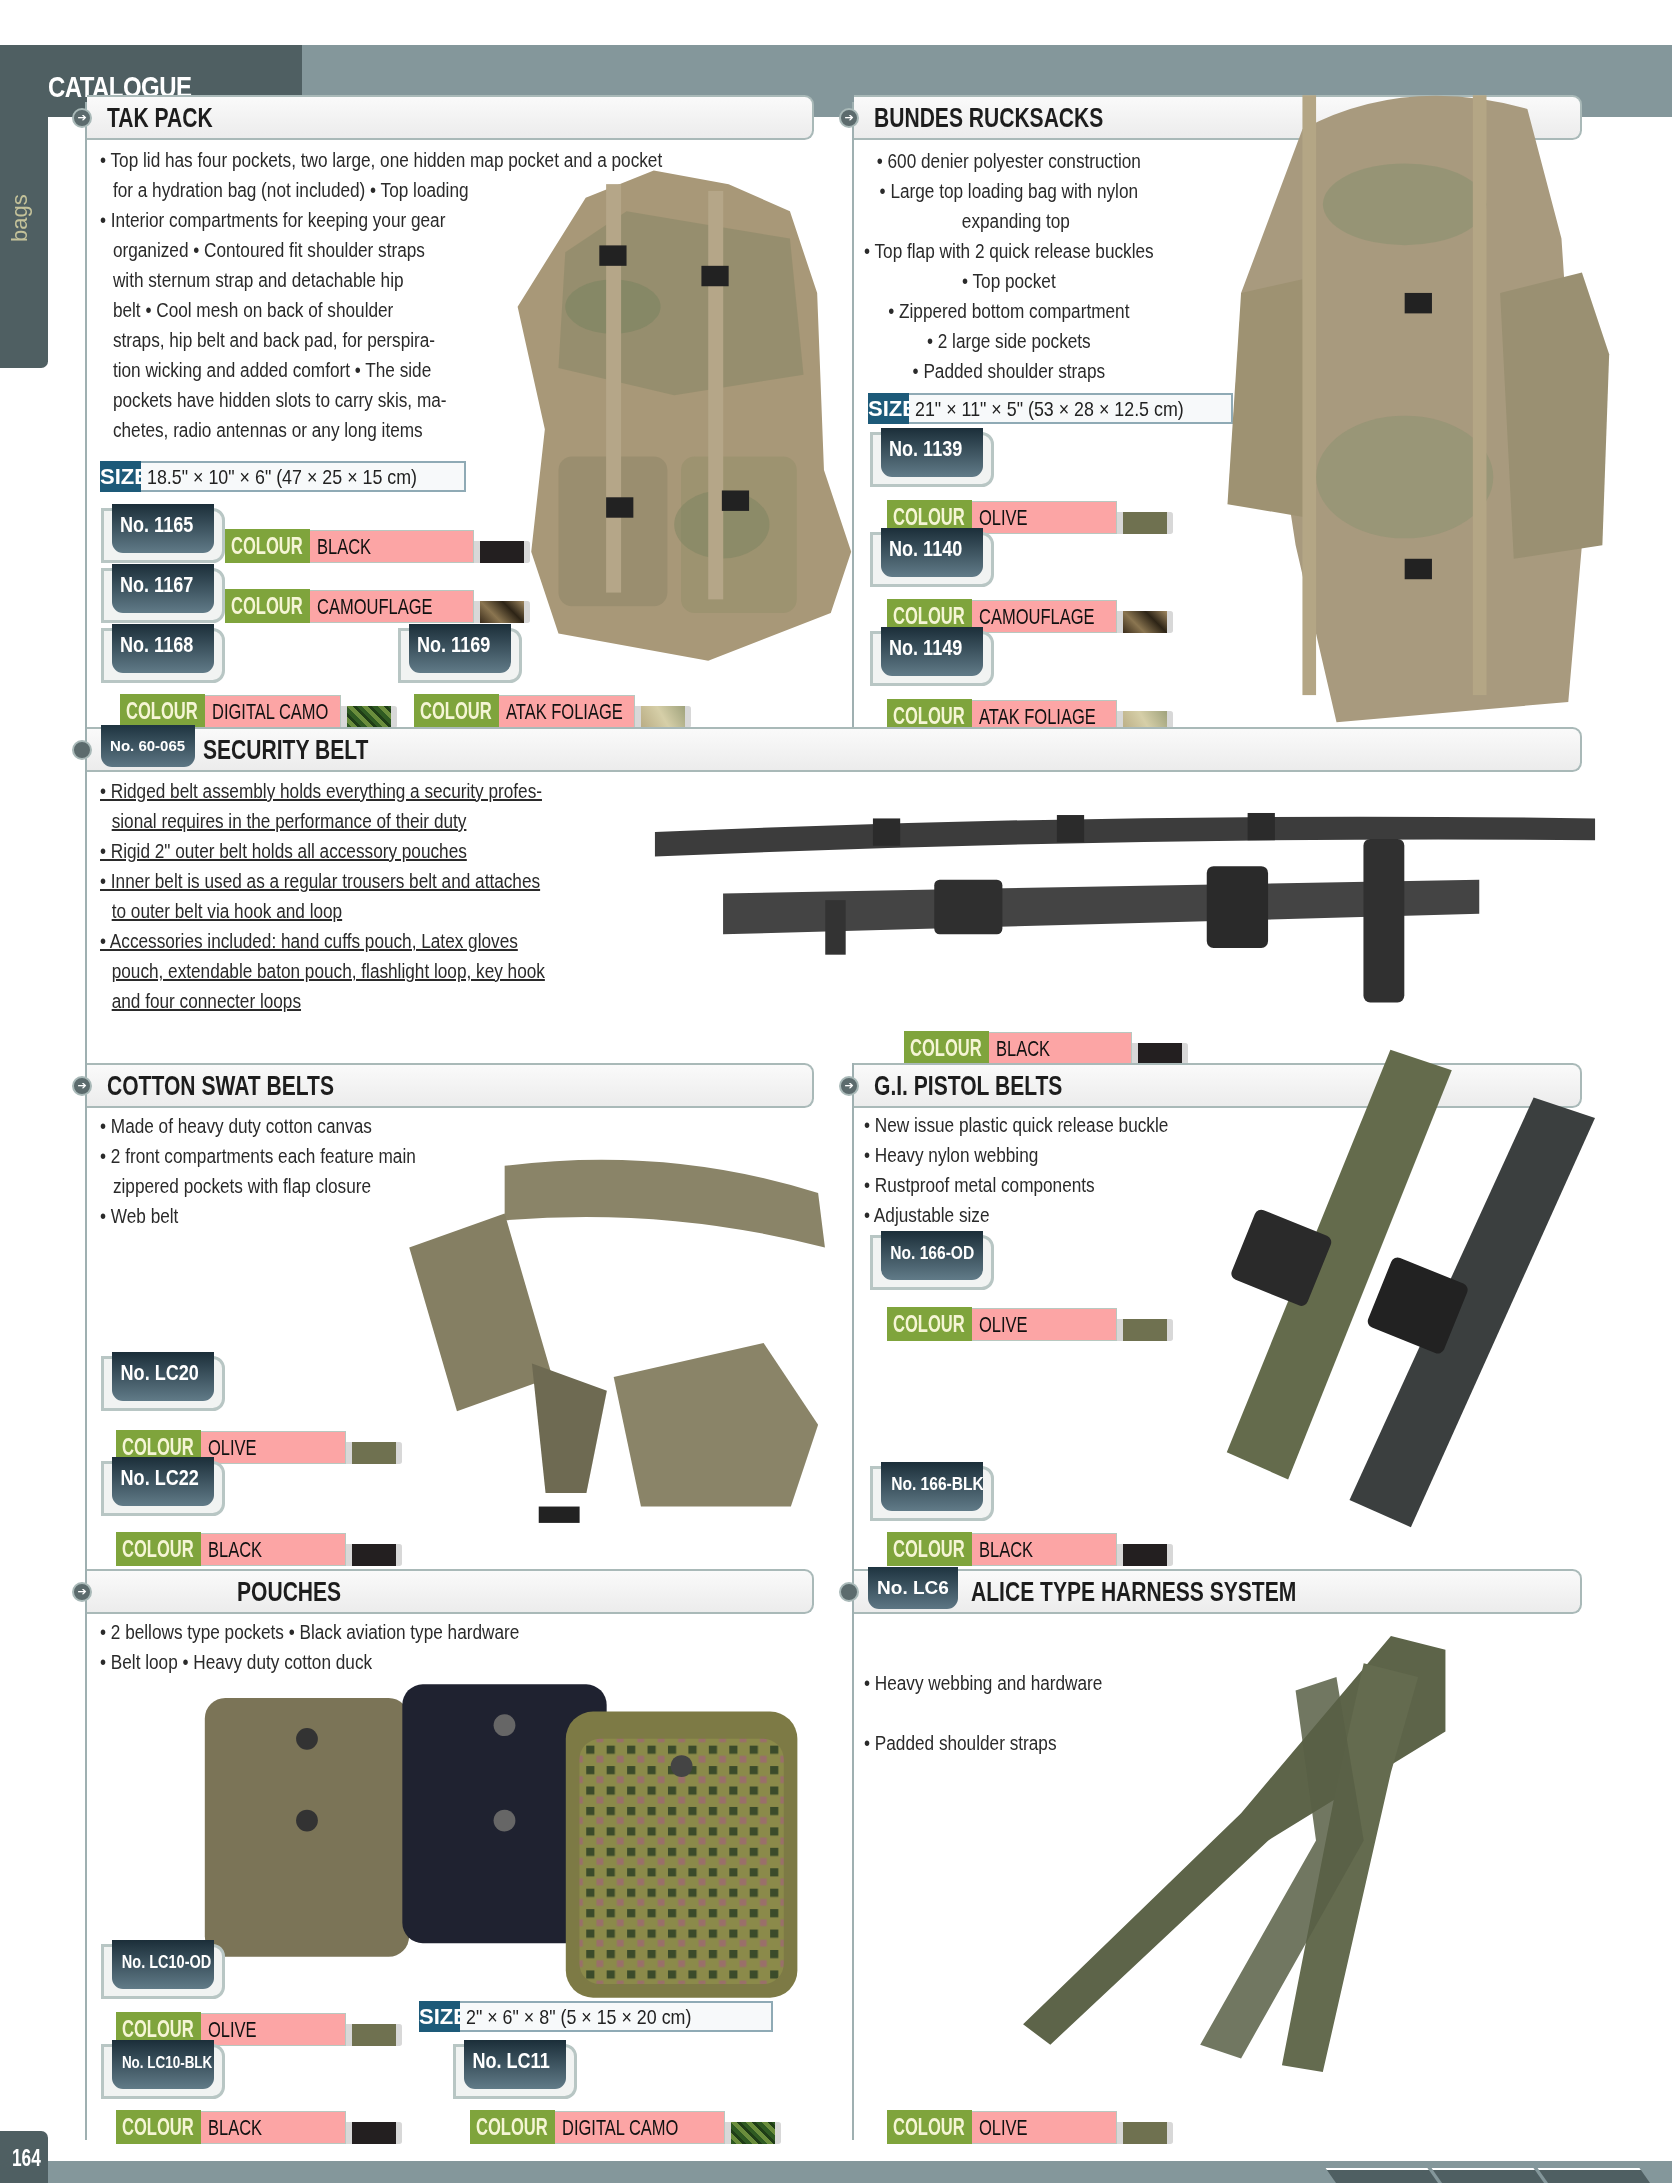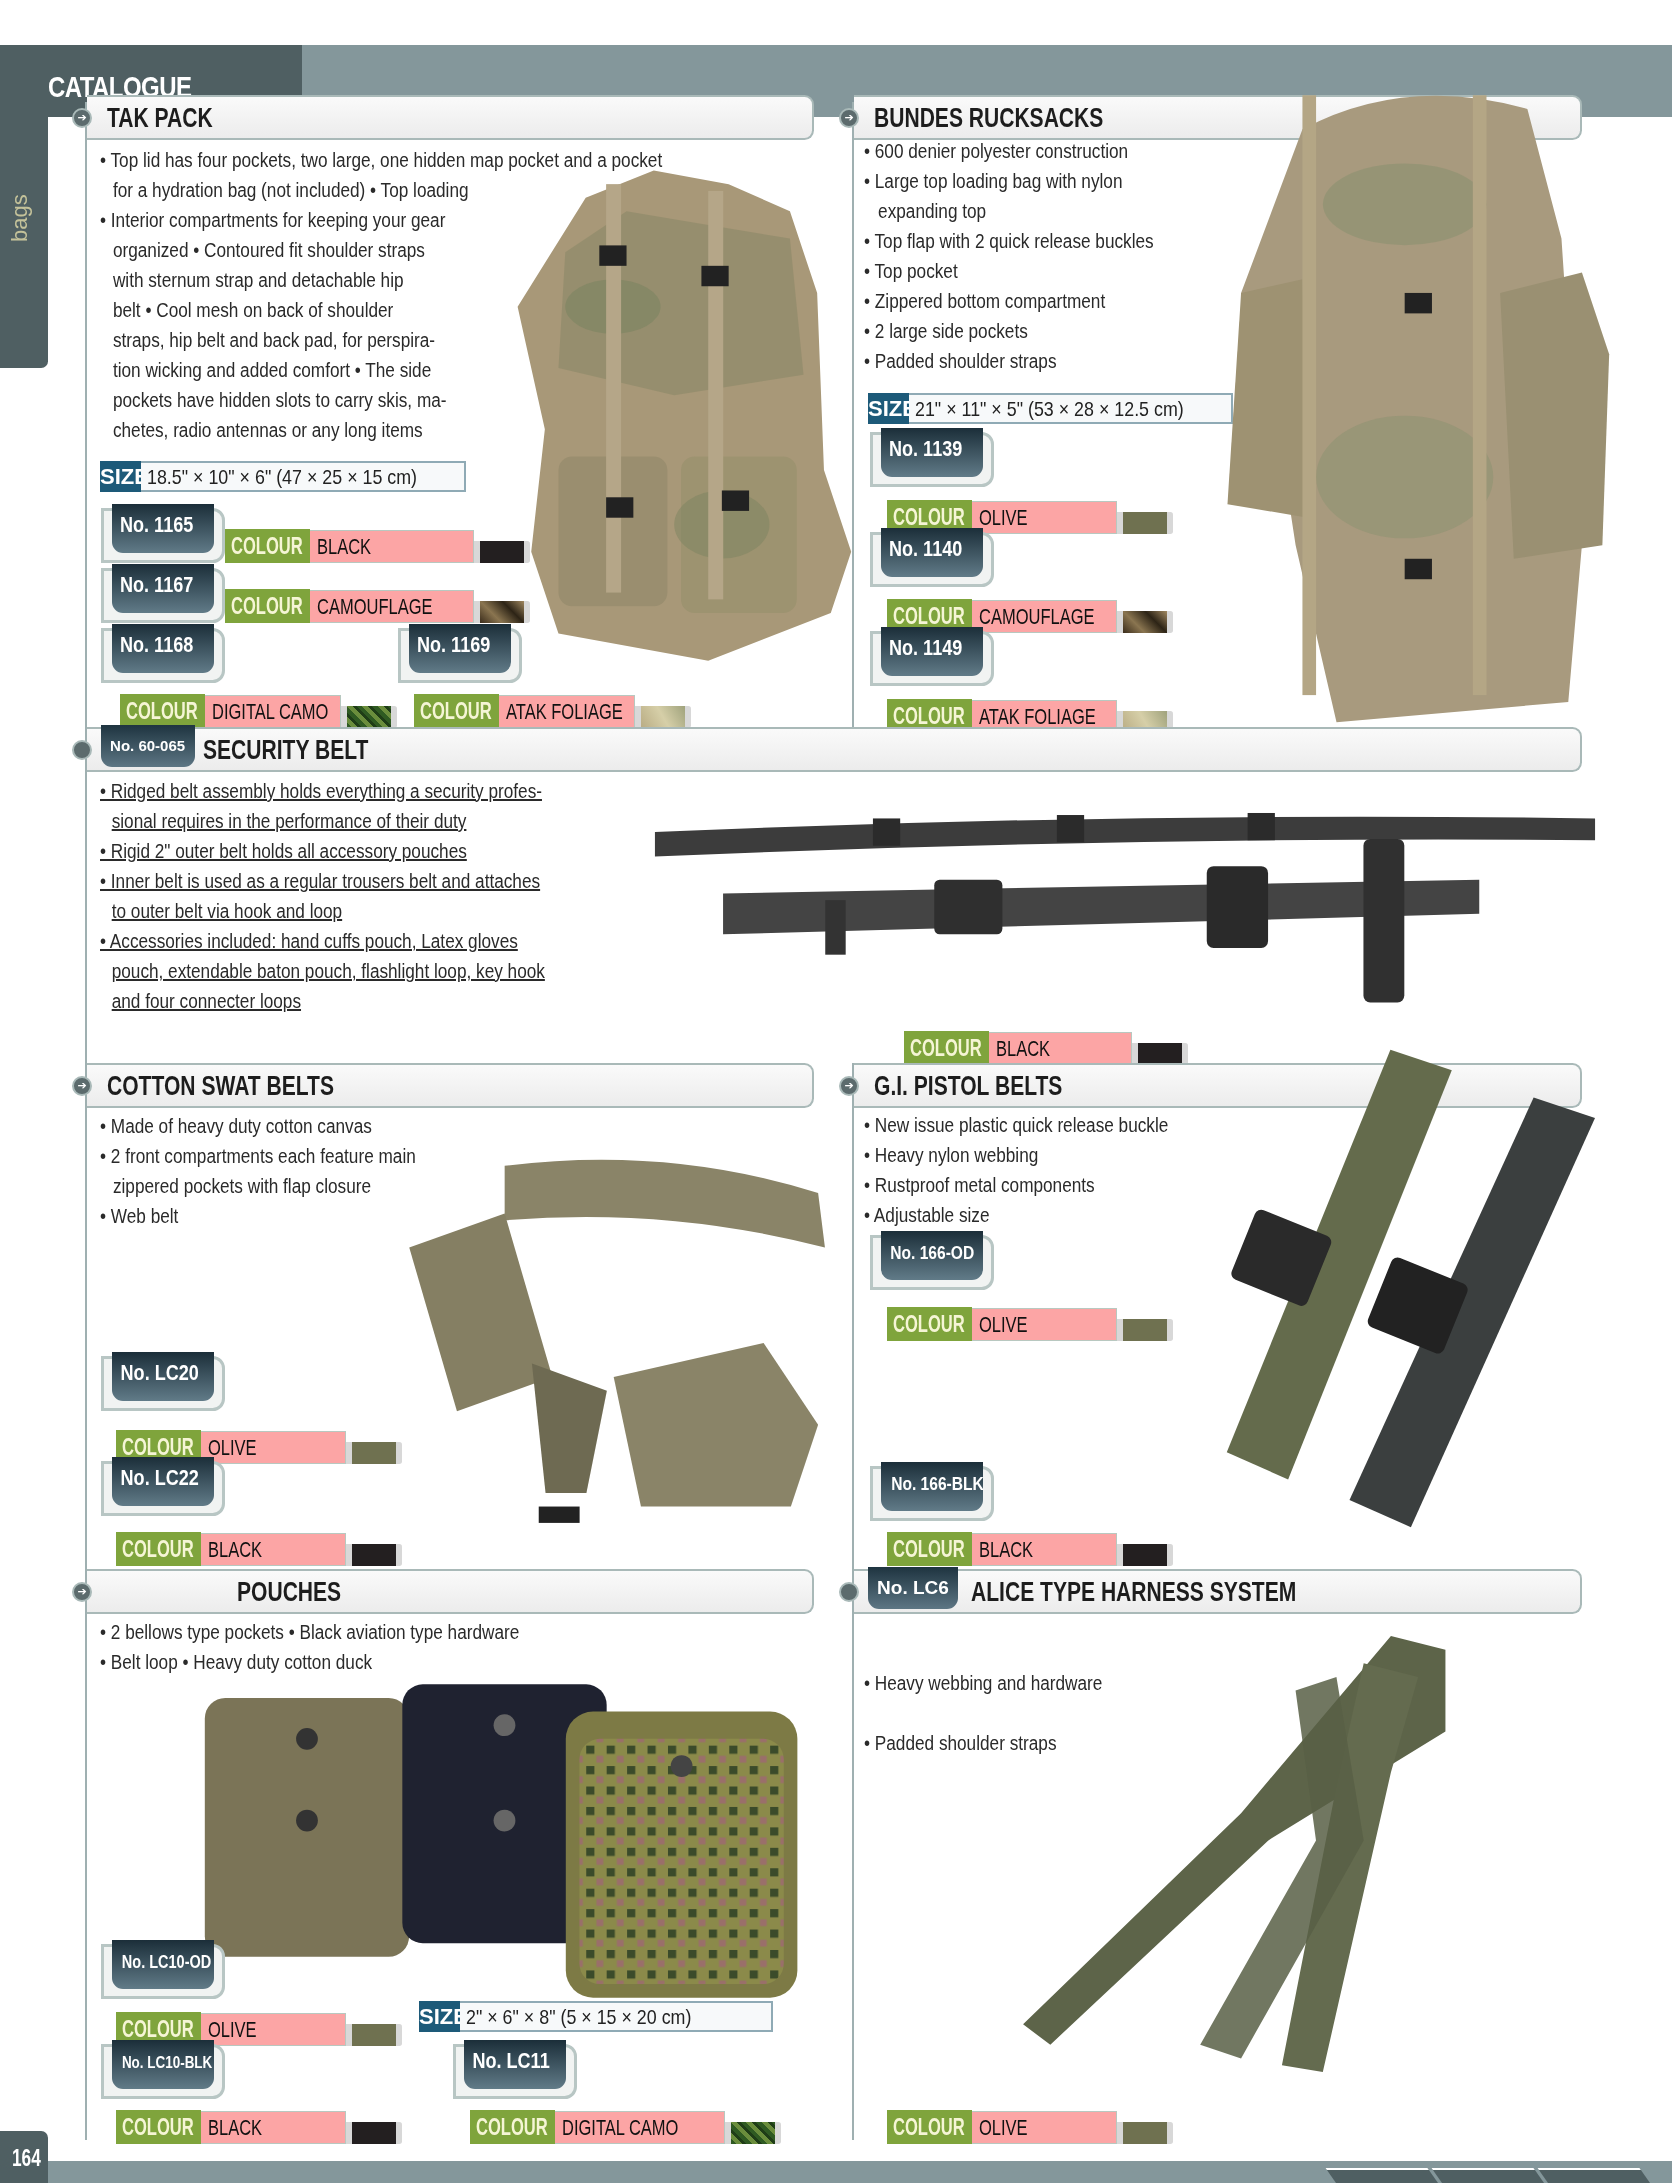--- a/index.html
+++ b/index.html
@@ -139,21 +139,21 @@
         <div class="sw" style="background:linear-gradient(60deg,#b9ac84,#d6cfa8,#9fa27c)"></div>
       </div>
   </div>
 </section>
 
 <section>
   <div class="shead" style="left:854px;top:95px;width:728px;">
     <div class="dot">➔</div>
     <div class="stitle">BUNDES RUCKSACKS</div>
   </div>
-  <div class="bullets" style="left:864px;top:136px;">
+  <div class="bullets" style="left:864px;top:146px;text-align:center;">
     <div>• 600 denier polyester construction</div>
     <div>• Large top loading bag with nylon</div>
     <div style="padding-left:16.4px">  expanding top</div>
     <div>• Top flap with 2 quick release buckles</div>
     <div>• Top pocket</div>
     <div>• Zippered bottom compartment</div>
     <div>• 2 large side pockets</div>
     <div>• Padded shoulder straps</div>
   </div>
   <div class="size" style="left:868px;top:393px;width:337px;">

